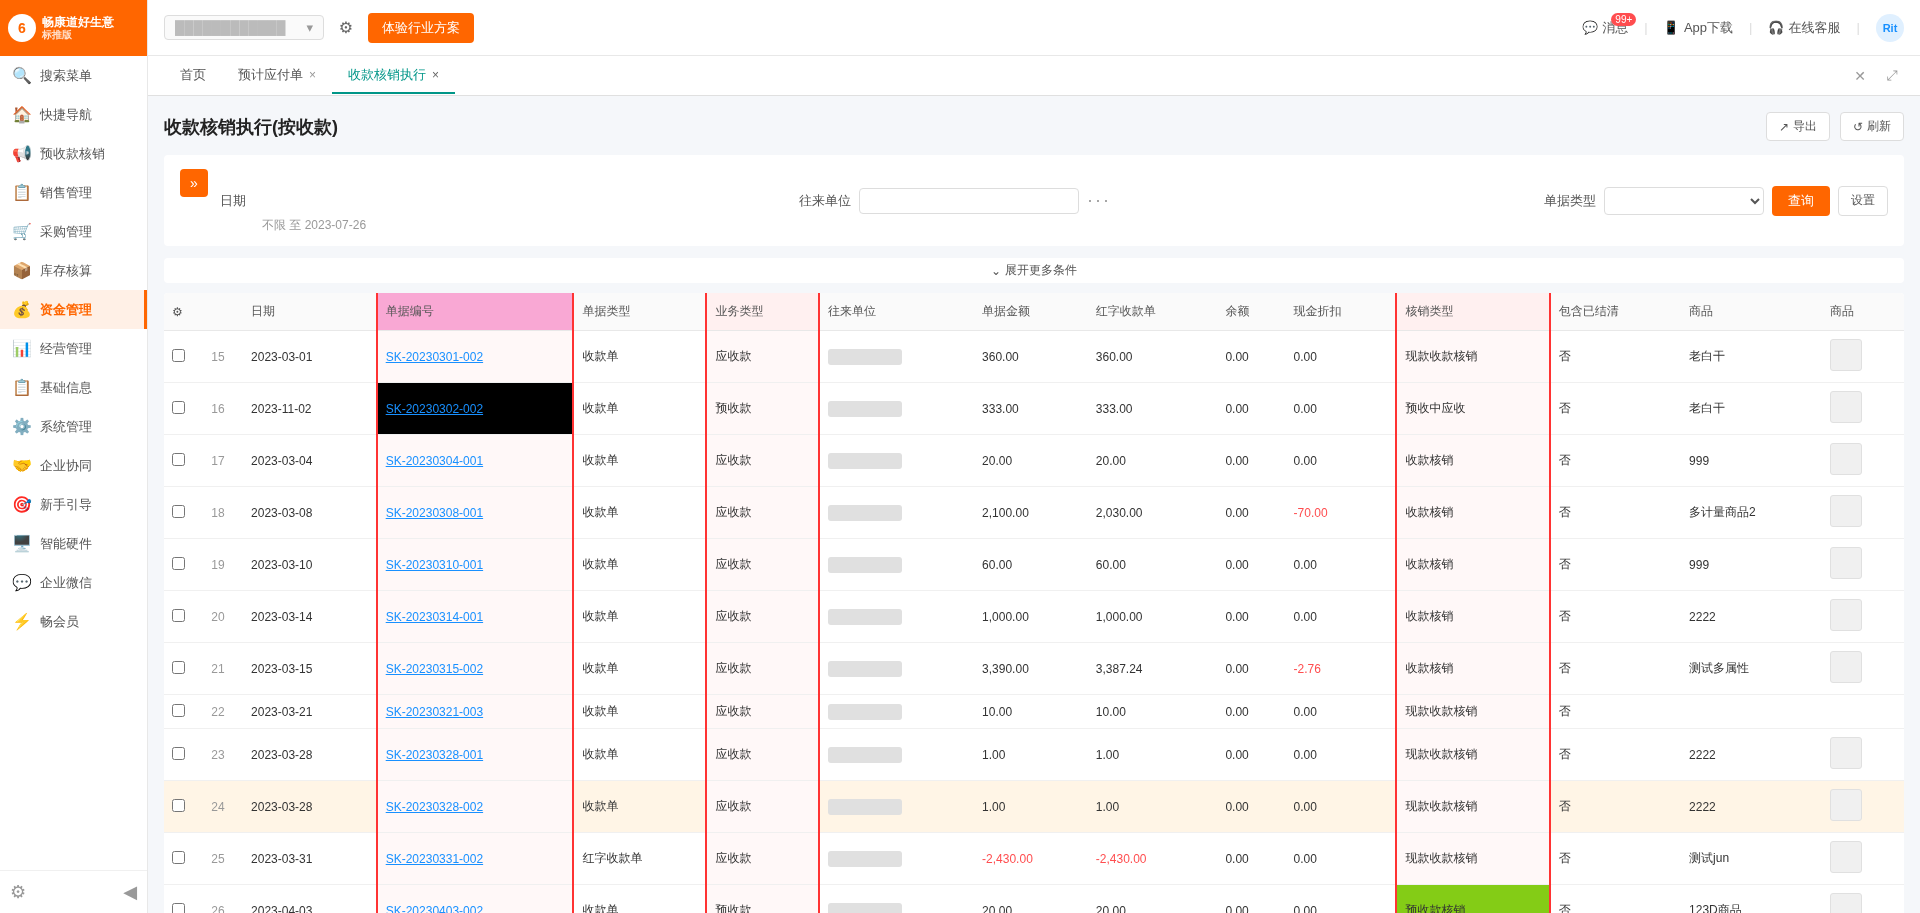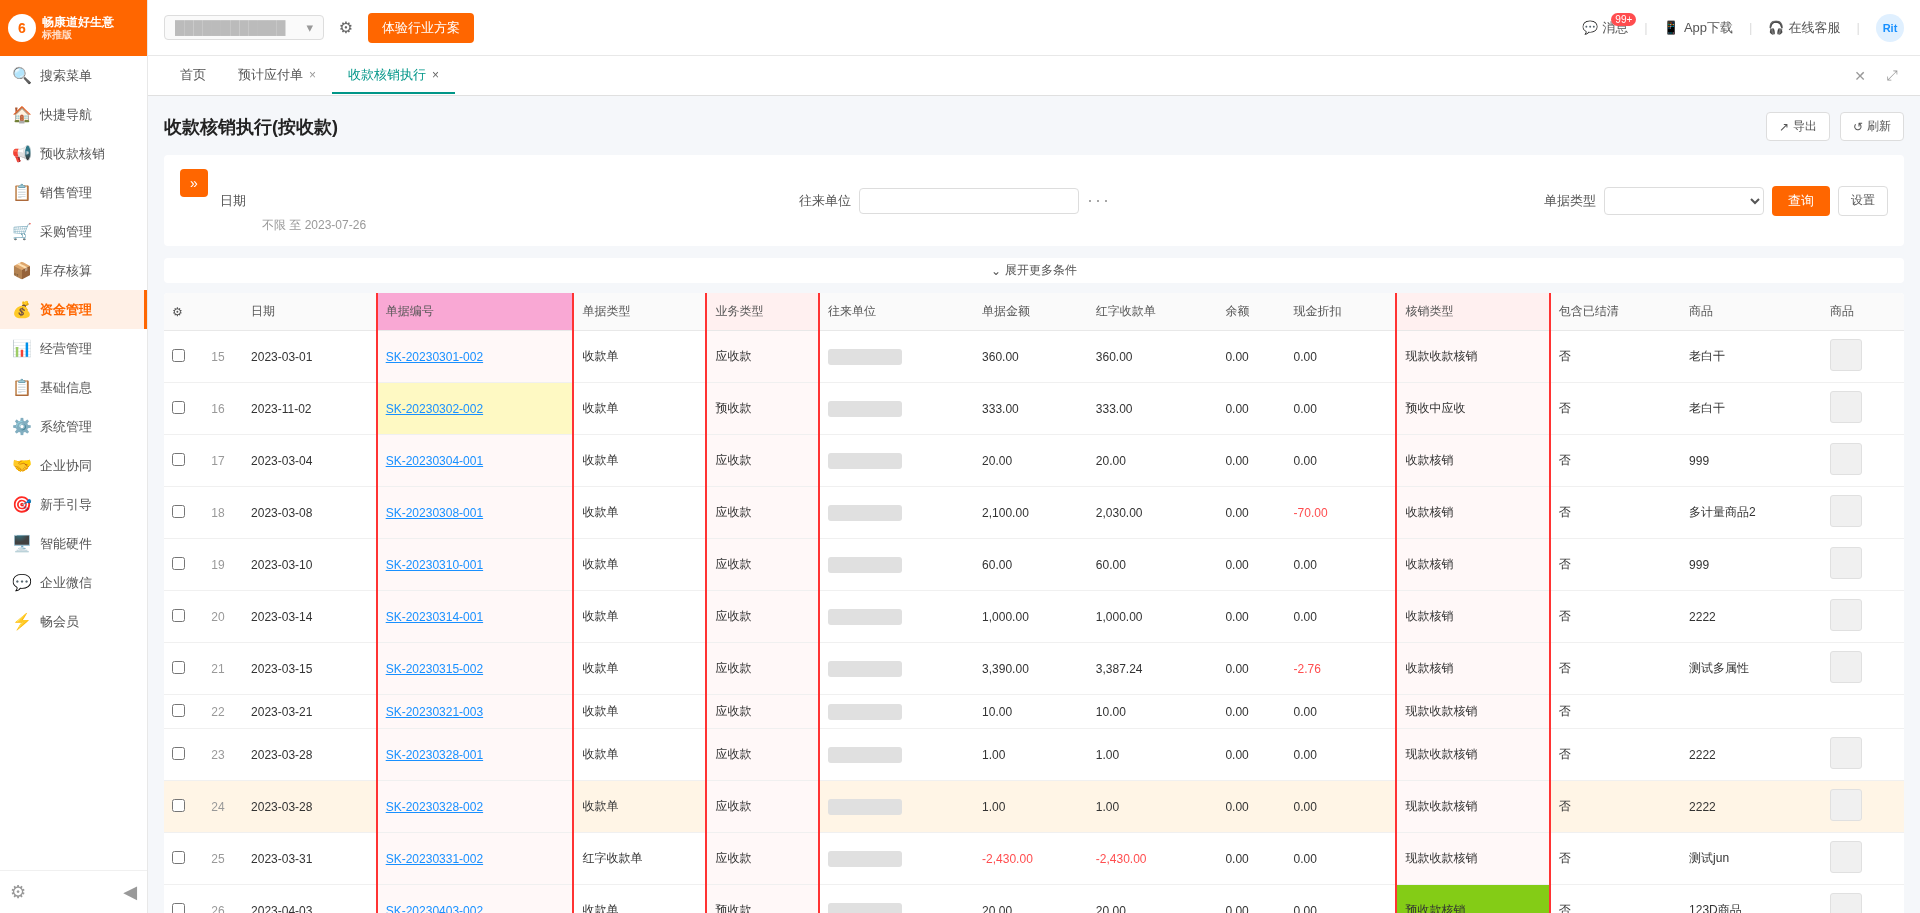--- a/index.html
+++ b/index.html
@@ -301,21 +301,21 @@
       <td style="">0.00</td>
       <td style="border-left:2px solid #ff3333;border-right:2px solid #ff3333;background:#fff8f8;">现款收款核销</td>
       <td>否</td>
       <td>老白干</td>
       <td><div style="width:32px;height:32px;background:#f0f0f0;border-radius:3px;display:inline-block;border:1px solid #e0e0e0;"></div></td>
     </tr>
             <tr>
       <td class="row-num"><input type="checkbox" style=""></td>
       <td class="row-num">16</td>
       <td>2023-11-02</td>
-      <td style="border-left:2px solid #ff3333;border-right:2px solid #ff3333;background:#fef9c3;"><span class="link-cell">SK-20230302-002</span></td>
+      <td style="border-left:2px solid #ff3333;border-right:2px solid #ff3333;background:#000000;"><span class="link-cell">SK-20230302-002</span></td>
       <td>收款单</td>
       <td style="border-left:2px solid #ff3333;border-right:2px solid #ff3333;background:#fff8f8;">预收款</td>
       <td><span style="background:#e0e0e0;border-radius:3px;padding:1px 20px;color:#e0e0e0;">████</span></td>
       <td style="">333.00</td>
       <td style="">333.00</td>
       <td>0.00</td>
       <td style="">0.00</td>
       <td style="border-left:2px solid #ff3333;border-right:2px solid #ff3333;background:#fff8f8;">预收中应收</td>
       <td>否</td>
       <td>老白干</td>

